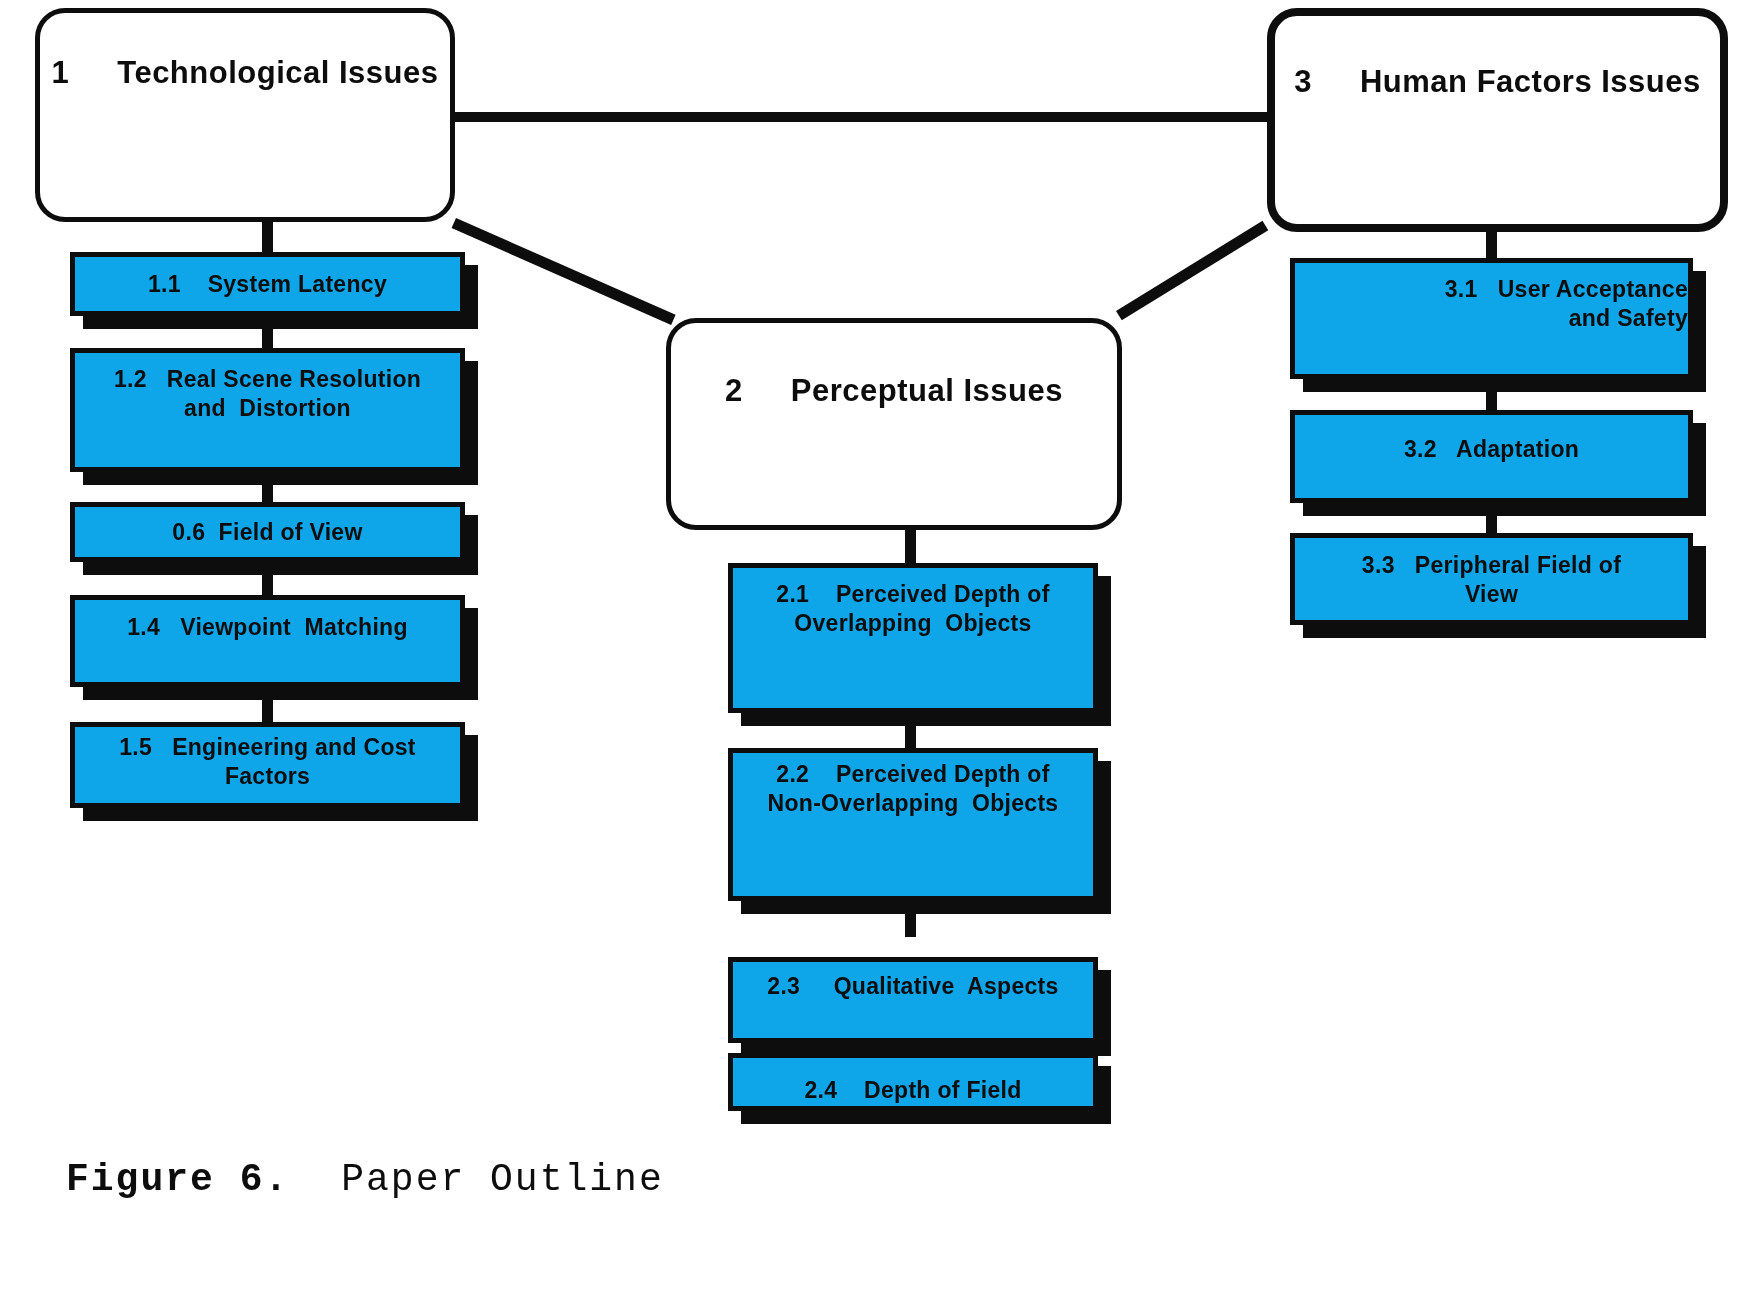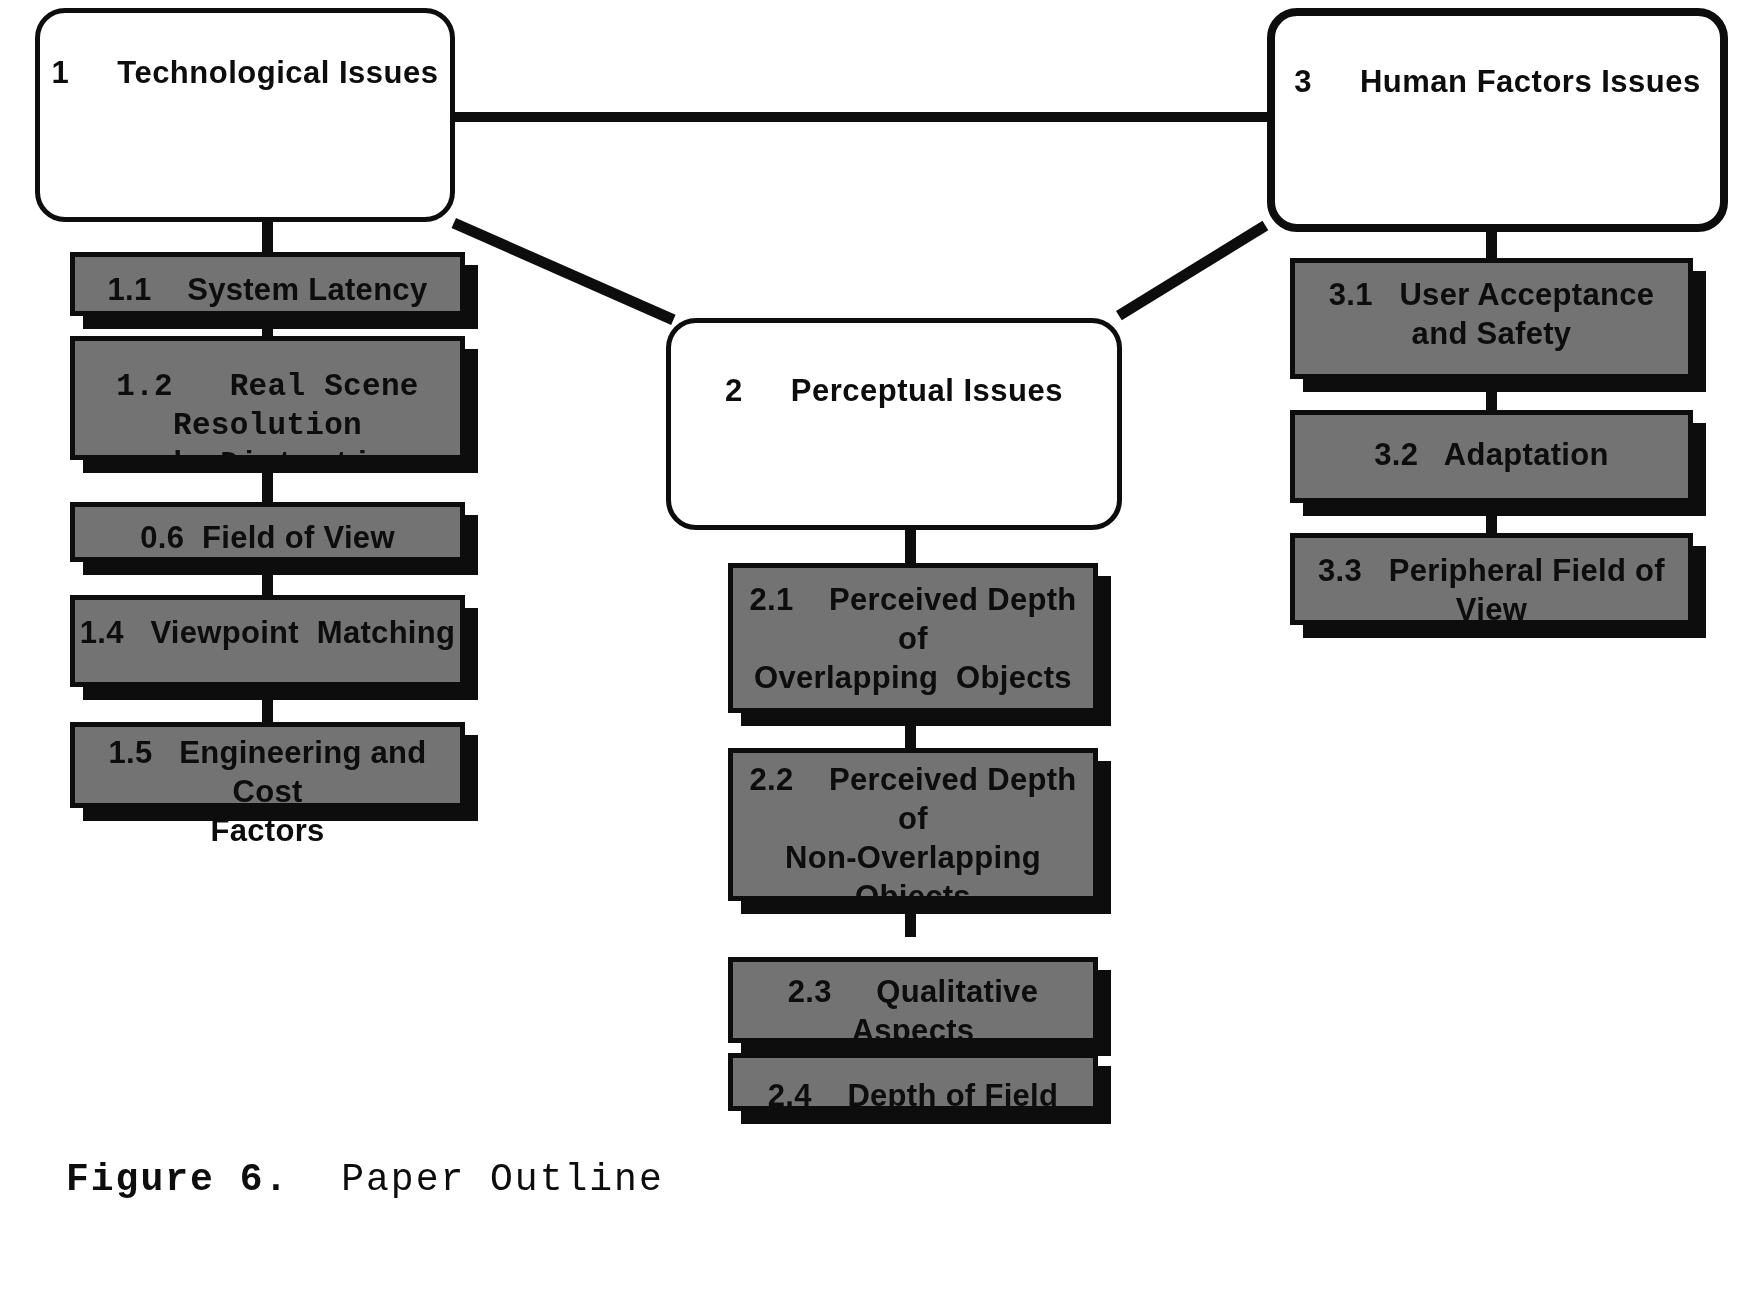--- a/index.html
+++ b/index.html
@@ -10,23 +10,23 @@
   .conn{position:absolute;background:#0d0d0d;}
   .diag{transform-origin:left top;}
   .mainbox{
     position:absolute;box-sizing:border-box;background:#fff;
     border:5px solid #0d0d0d;border-radius:30px;
     display:flex;justify-content:center;align-items:flex-start;
     font-size:31px;font-weight:bold;letter-spacing:0.5px;
   }
   .mainbox .num{margin-right:48px;}
   .subbox{
-    position:absolute;box-sizing:border-box;background:#737373;
+    position:absolute;box-sizing:border-box;background:#0ea5e9;
     border:5px solid #0d0d0d;box-shadow:13px 13px 0 0 #0d0d0d;
-    text-align:center;font-size:31px;font-weight:bold;line-height:1.26;
+    text-align:center;font-size:23px;font-weight:bold;line-height:1.26;
     letter-spacing:0.3px;
   }
   .subbox .txt{display:block;white-space:pre-wrap;}
   .caption{
     position:absolute;left:66px;top:1158px;
     font-family:"Liberation Mono","DejaVu Sans Mono",monospace;
     font-size:38px;white-space:nowrap;
   }
   .caption .cap-label{font-weight:bold;letter-spacing:2px;}
   .caption .cap-text{font-weight:normal;margin-left:52px;letter-spacing:2px;}
@@ -66,21 +66,21 @@
   </div>
 
   <div class="mainbox" style="left:1267px;top:8px;width:461px;height:224px;padding-top:48px;border-width:8px;">
     <span class="num">3</span>
     <span>Human Factors Issues</span>
   </div>
 
   <div class="subbox" style="left:70px;top:252px;width:395px;height:64px;padding-top:13px;">
     <span class="txt">1.1    System Latency</span>
   </div>
-  <div class="subbox" style="left:70px;top:336px;width:395px;height:124px;padding-top:26px;font-family:Liberation Mono, monospace;">
+  <div class="subbox" style="left:70px;top:348px;width:395px;height:124px;padding-top:12px;">
     <span class="txt">1.2   Real Scene Resolution
 and  Distortion</span>
   </div>
   <div class="subbox" style="left:70px;top:502px;width:395px;height:60px;padding-top:11px;">
     <span class="txt">0.6  Field of View</span>
   </div>
   <div class="subbox" style="left:70px;top:595px;width:395px;height:92px;padding-top:13px;">
     <span class="txt">1.4   Viewpoint  Matching</span>
   </div>
   <div class="subbox" style="left:70px;top:722px;width:395px;height:86px;padding-top:6px;">
@@ -96,21 +96,21 @@
     <span class="txt">2.2    Perceived Depth of
 Non-Overlapping  Objects</span>
   </div>
   <div class="subbox" style="left:728px;top:957px;width:370px;height:86px;padding-top:10px;">
     <span class="txt">2.3     Qualitative  Aspects</span>
   </div>
   <div class="subbox" style="left:728px;top:1053px;width:370px;height:58px;padding-top:18px;">
     <span class="txt">2.4    Depth of Field</span>
   </div>
 
-  <div class="subbox" style="left:1290px;top:258px;width:403px;height:121px;padding-top:12px;">
+  <div class="subbox" style="left:1290px;top:258px;width:403px;height:121px;padding-top:12px;text-align:right;">
     <span class="txt">3.1   User Acceptance
 and Safety</span>
   </div>
   <div class="subbox" style="left:1290px;top:410px;width:403px;height:93px;padding-top:20px;">
     <span class="txt">3.2   Adaptation</span>
   </div>
   <div class="subbox" style="left:1290px;top:533px;width:403px;height:92px;padding-top:13px;">
     <span class="txt">3.3   Peripheral Field of
 View</span>
   </div>

